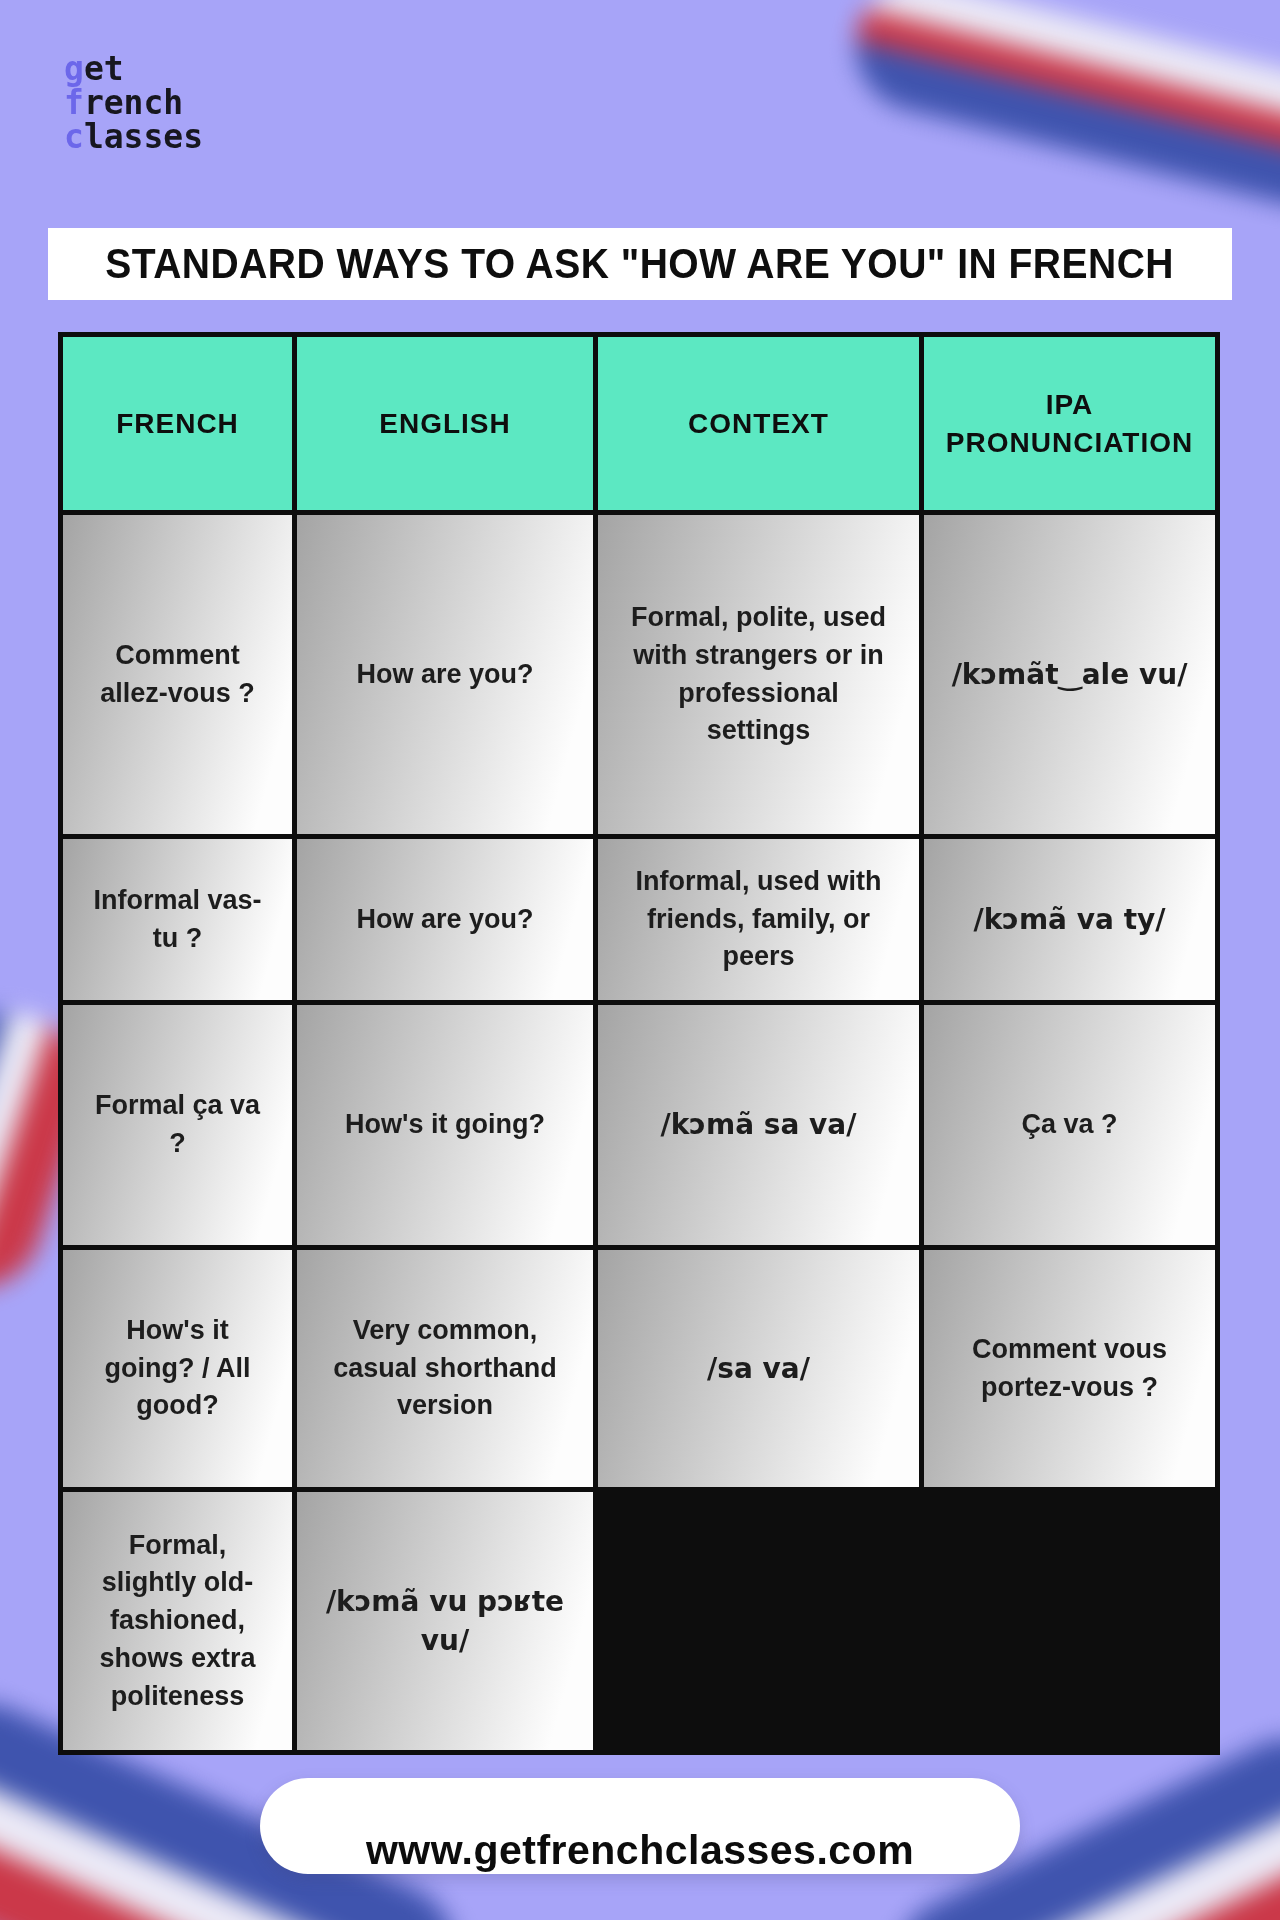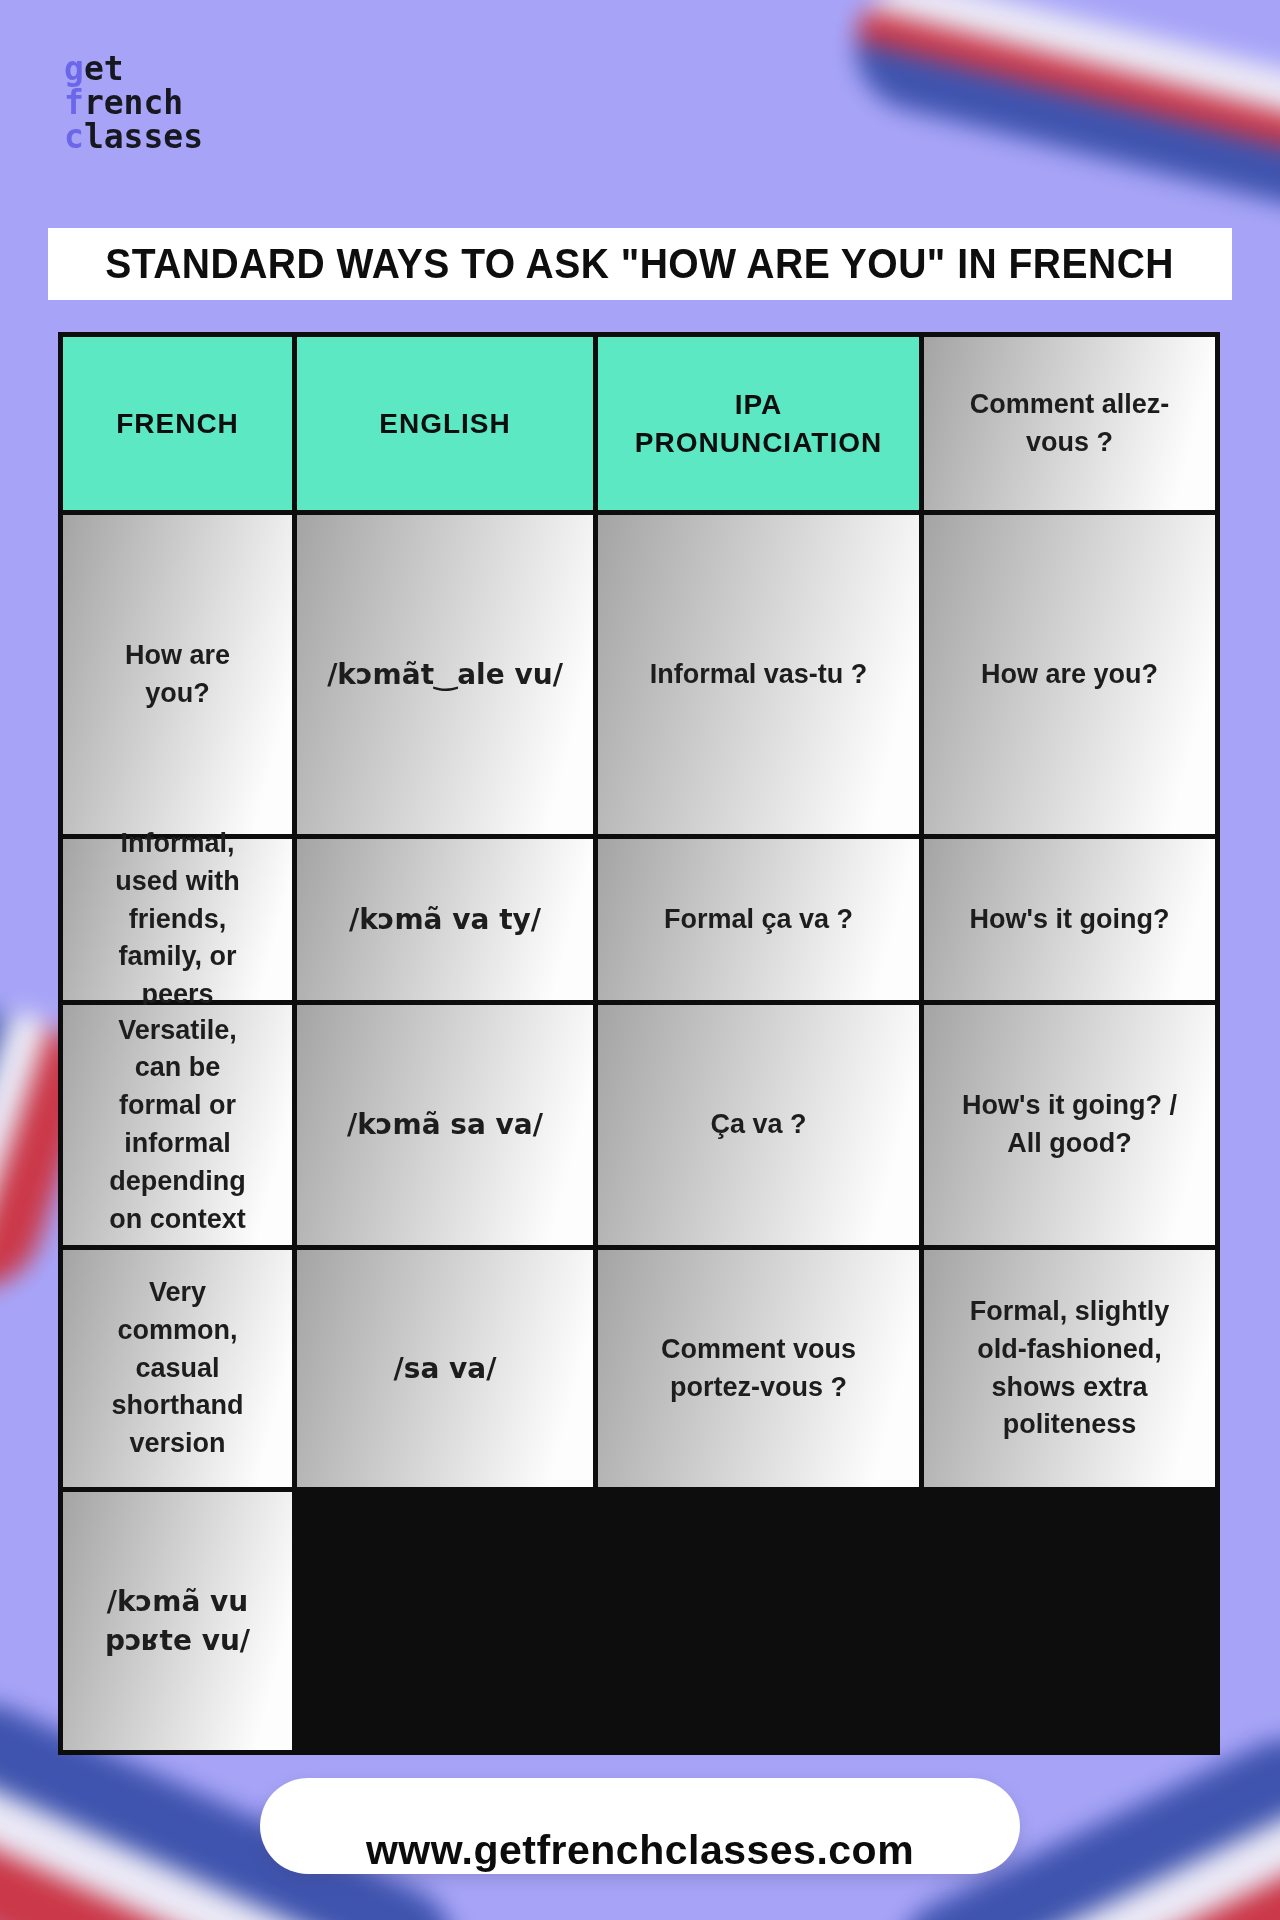--- a/index.html
+++ b/index.html
@@ -110,34 +110,35 @@
   <div class="logo-line">classes</div>
 </div>
 
 <div class="title-banner">
   <h1>STANDARD WAYS TO ASK "HOW ARE YOU" IN FRENCH</h1>
 </div>
 
 <div class="table" id="grid">
   <div class="cell header">FRENCH</div>
   <div class="cell header">ENGLISH</div>
+  <div class="cell header">CONTEXT</div>
   <div class="cell header">IPA PRONUNCIATION</div>
 
   <div class="cell body french">Comment allez-vous ?</div>
   <div class="cell body english">How are you?</div>
+  <div class="cell body context">Formal, polite, used with strangers or in professional settings</div>
   <div class="cell body ipa">/kɔmãt‿ale vu/</div>
 
   <div class="cell body french">Informal vas-tu ?</div>
   <div class="cell body english">How are you?</div>
   <div class="cell body context">Informal, used with friends, family, or peers</div>
   <div class="cell body ipa">/kɔmã va ty/</div>
 
   <div class="cell body french">Formal ça va ?</div>
   <div class="cell body english">How's it going?</div>
-  <div class="cell body context">Versatile, can be formal or informal depending on context</div>
   <div class="cell body ipa">/kɔmã sa va/</div>
 
   <div class="cell body french">Ça va ?</div>
   <div class="cell body english">How's it going? / All good?</div>
   <div class="cell body context">Very common, casual shorthand version</div>
   <div class="cell body ipa">/sa va/</div>
 
   <div class="cell body french">Comment vous portez-vous ?</div>
   <div class="cell body context">Formal, slightly old-fashioned, shows extra politeness</div>
   <div class="cell body ipa">/kɔmã vu pɔʁte vu/</div>

